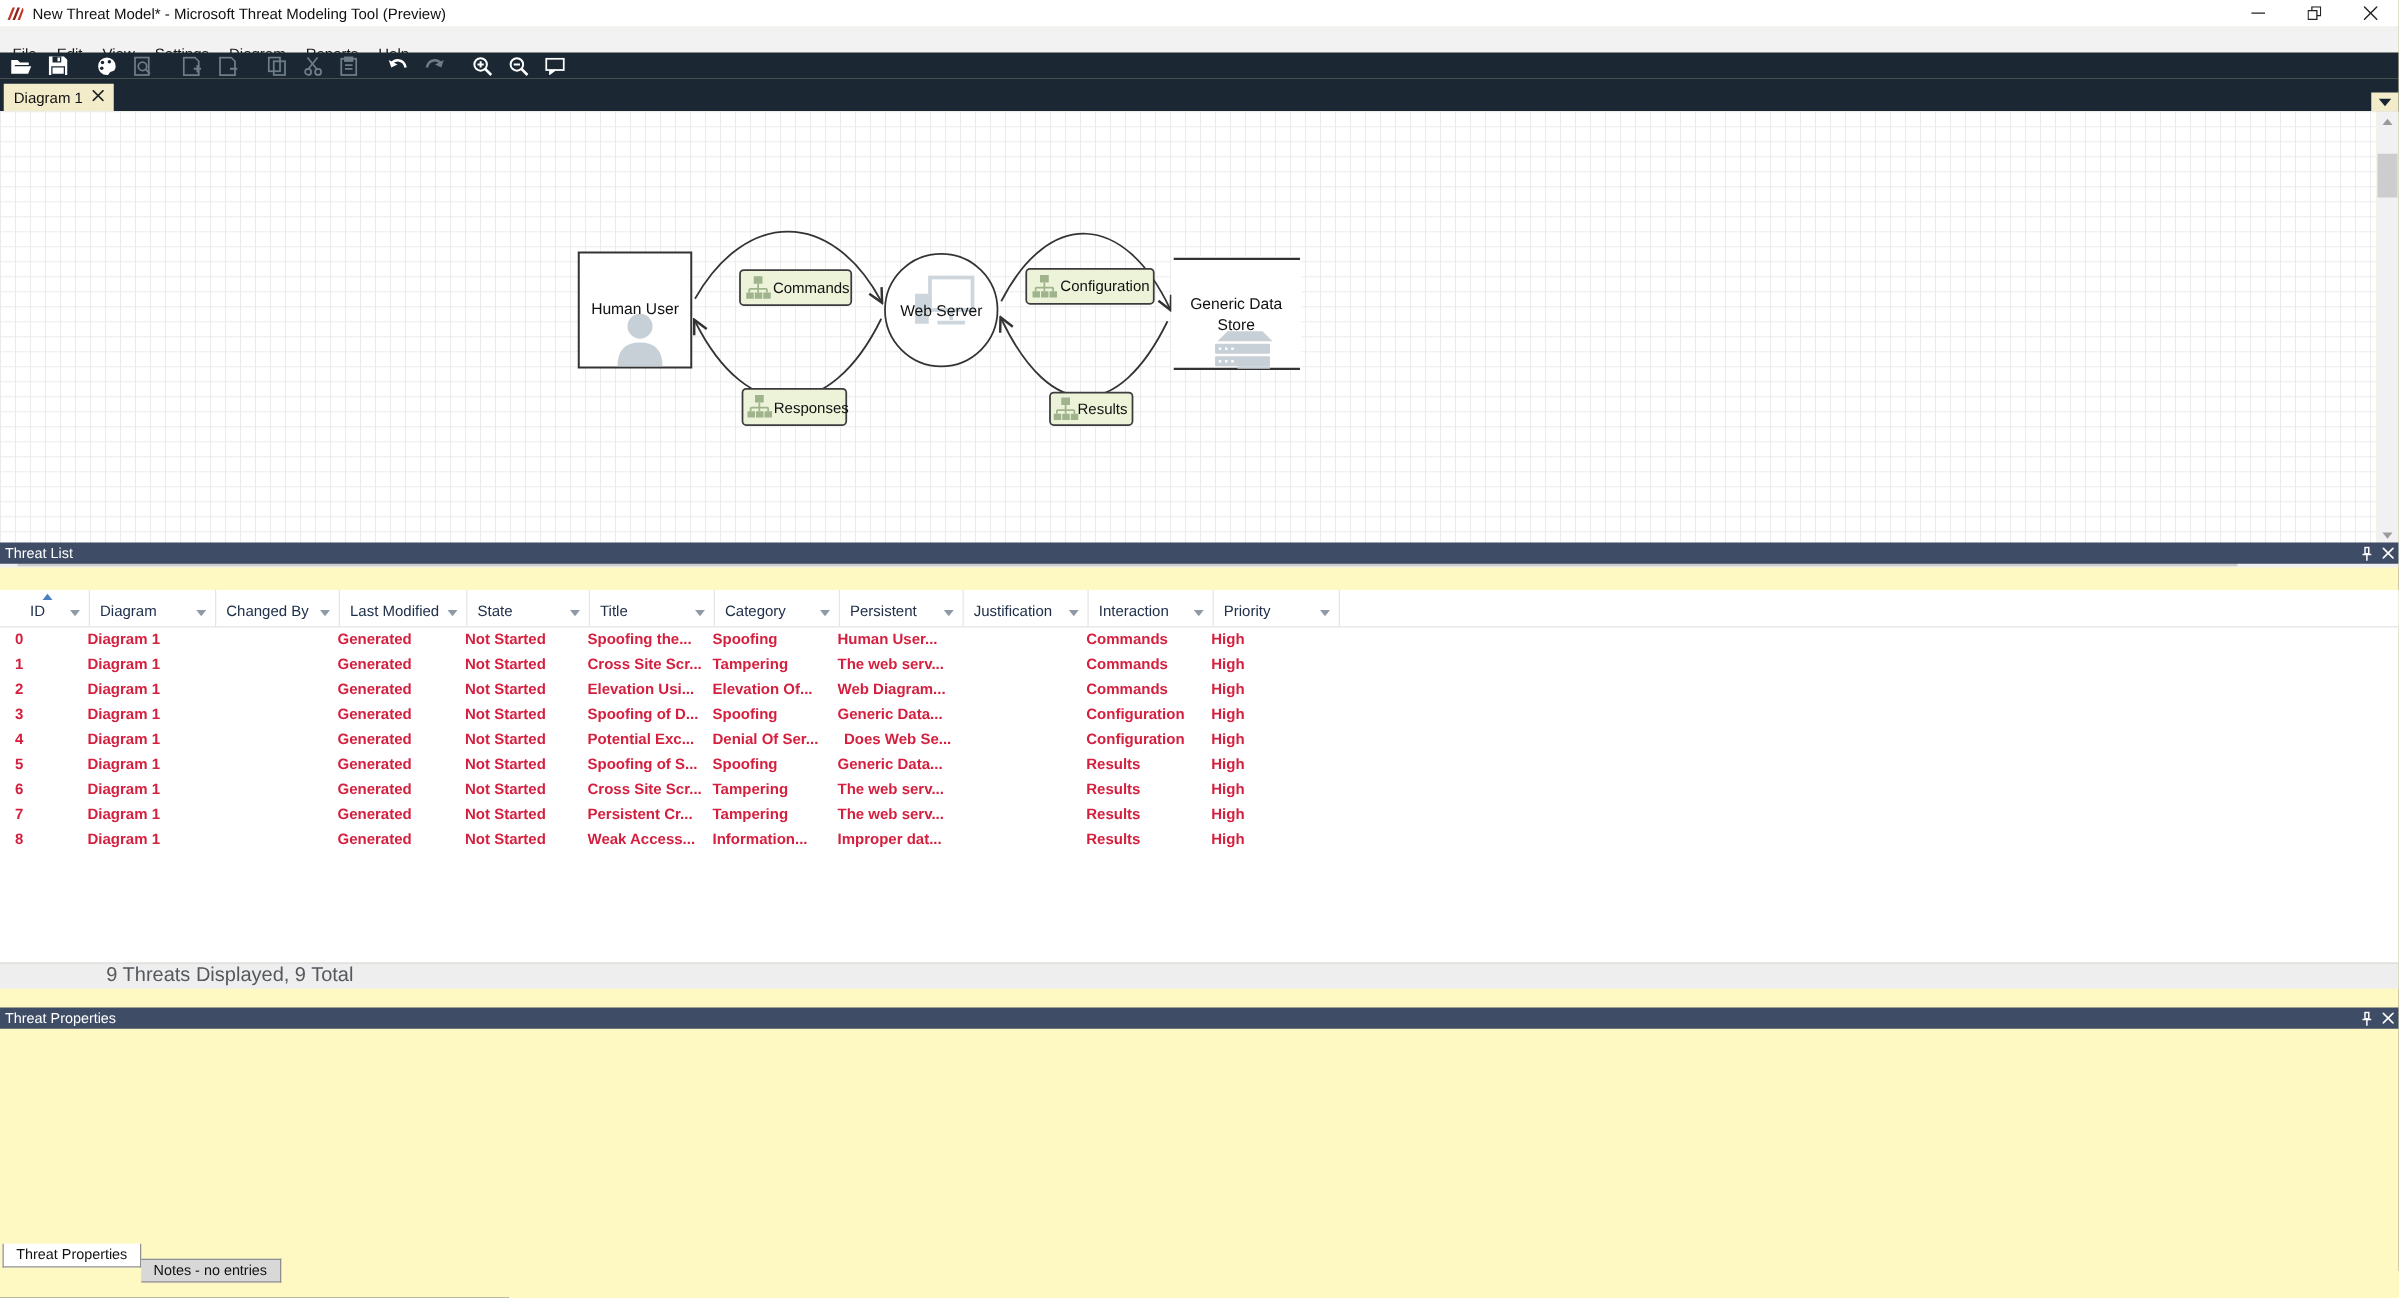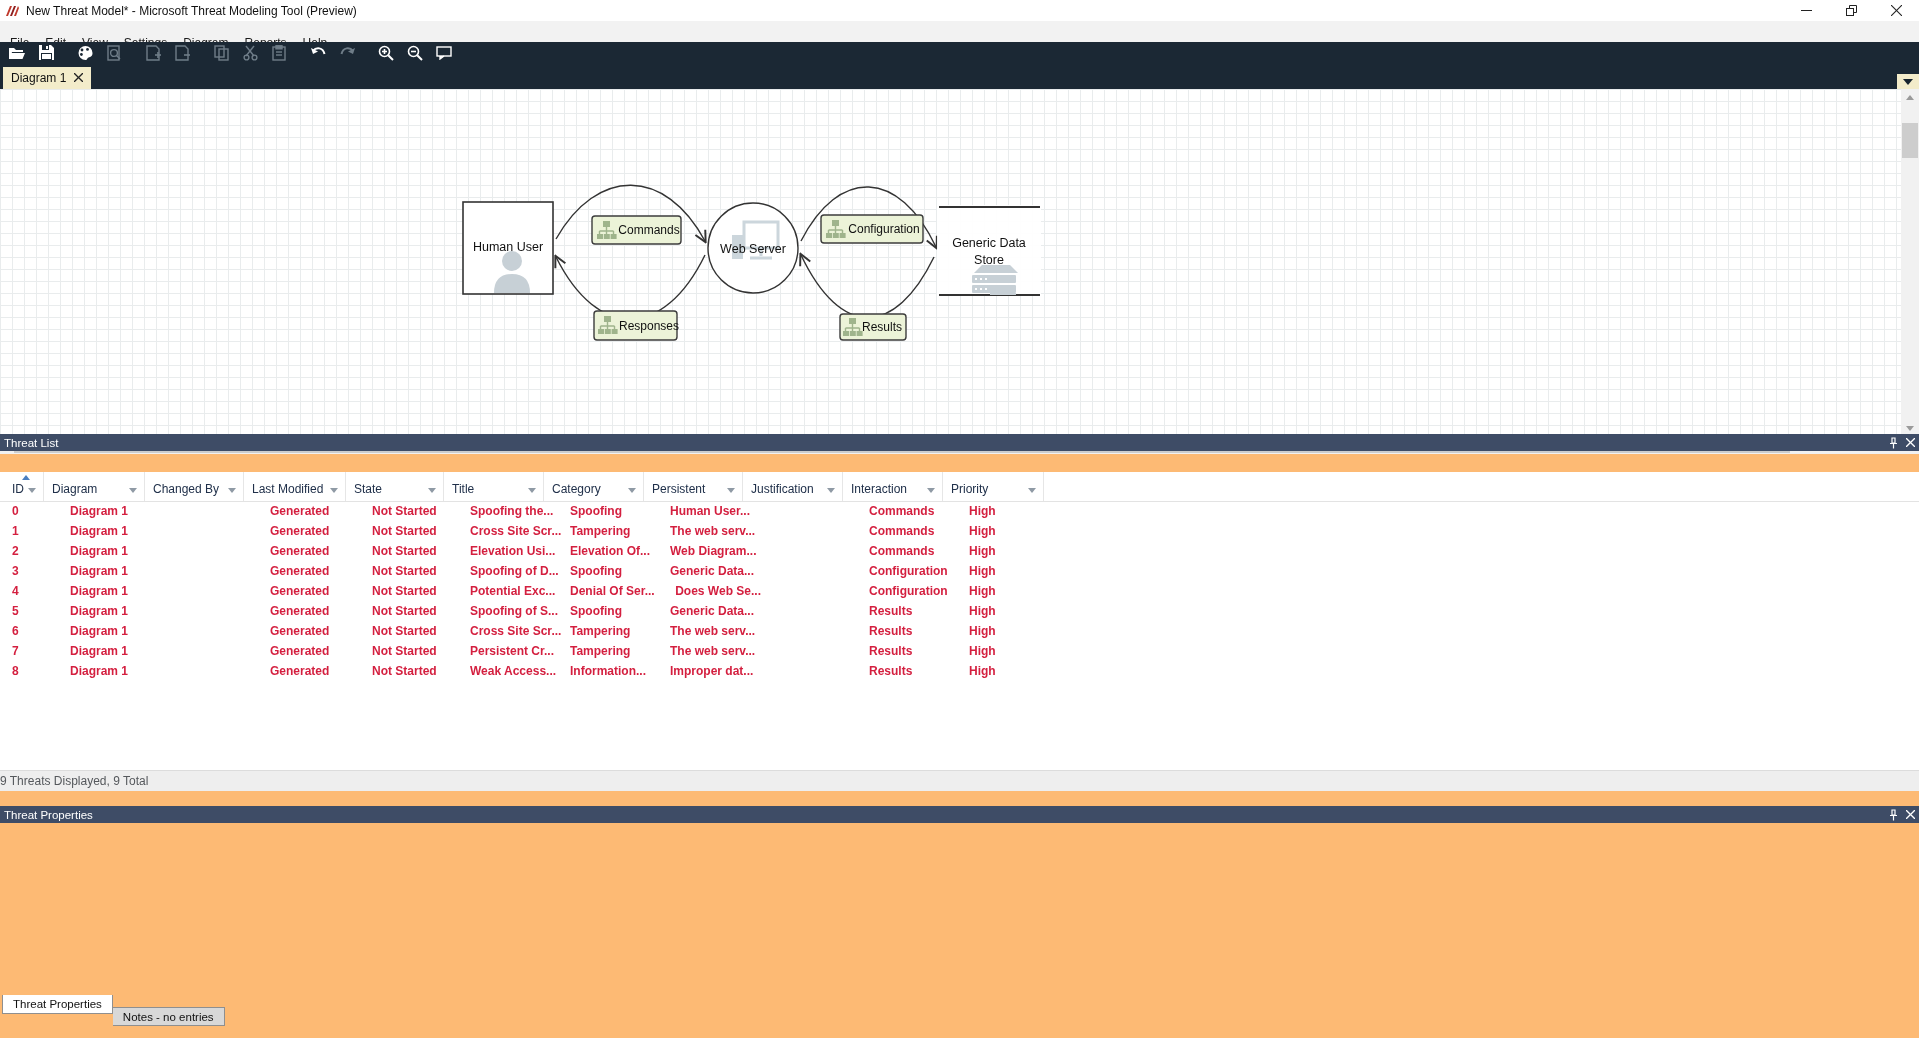--- a/index.html
+++ b/index.html
@@ -1,16 +1,16 @@
 <!DOCTYPE html>
 <html><head>
 <meta charset="utf-8">
 <style>
   html,body{margin:0;padding:0;background:#888;}
-  .app{position:relative;width:1919px;height:1038px;background:#fdba74;overflow:hidden;
+  .app{position:relative;width:1919px;height:1038px;background:#fef9c3;overflow:hidden;
        font-family:"Liberation Sans","DejaVu Sans",sans-serif;-webkit-font-smoothing:antialiased;}
   
   .titlebar{position:absolute;left:0;top:0;width:1919px;height:21px;background:#ffffff;display:flex;align-items:center;}
   .titlebar .logo{margin-left:5px;}
   .titlebar .title{font-size:12px;color:#111;margin-left:7px;}
   .wincontrols{position:absolute;right:0;top:0;height:21px;display:flex;}
   .winbtn{width:45px;height:21px;display:flex;align-items:center;justify-content:center;color:#222;}
   
   .menubar{position:absolute;left:0;top:21px;width:1919px;height:21px;background:#f2f2f2;display:flex;align-items:center;padding-left:2px;box-sizing:border-box;}
   .menu-item{font-size:12px;color:#1a1a1a;padding:0 8px;line-height:21px;cursor:default;margin-top:23px;}
@@ -50,21 +50,21 @@
   .tl-colhead{position:absolute;left:0;top:472px;width:1919px;height:29px;background:#ffffff;display:flex;border-bottom:1px solid #e3e3e3;}
   .th{position:relative;box-sizing:border-box;display:flex;align-items:flex-end;padding:0 0 5px 8px;border-right:1px solid #e6e6e6;font-size:12px;color:#20304a;}
   .th:first-child{padding-left:12px;}
   .filter-arrow{margin-left:auto;margin-right:7px;margin-bottom:3px;width:0;height:0;border-left:4px solid transparent;border-right:4px solid transparent;border-top:5px solid #8f9aa5;}
   .sort-asc{position:absolute;left:22px;top:3px;width:0;height:0;border-left:4px solid transparent;border-right:4px solid transparent;border-bottom:5px solid #4a7fc1;}
   .tl-rows{position:absolute;left:0;top:501px;width:1919px;}
   .tr{display:flex;height:20px;align-items:center;}
   .td{box-sizing:border-box;padding-left:8px;font-size:12px;font-weight:bold;color:#d41f3f;white-space:nowrap;overflow:hidden;}
   .td:first-child{padding-left:12px;}
   .tl-status{position:absolute;left:0;top:770px;width:1919px;height:20px;background:#eeeeee;border-top:1px solid #dcdcdc;display:flex;align-items:center;}
-  .tl-status span{font-size:12px;color:#55585c;}
+  .tl-status span{margin-left:85px;font-size:16px;color:#55585c;}
   
   .tp-body{position:absolute;left:0;top:823px;width:1919px;height:172px;background:#ffffff;display:flex;align-items:center;justify-content:center;}
   .tp-body span{font-size:12.5px;color:#111;}
   .btabs{position:absolute;left:2px;top:995px;height:19px;display:flex;}
   .btab{box-sizing:border-box;height:19px;display:flex;align-items:center;padding:0 10px;font-size:11.5px;color:#111;}
   .btab.active{background:#ffffff;border:1px solid #8f8f8f;border-top:none;}
   .btab.inactive{background:#d8d8d8;border:1px solid #8f8f8f;border-left:none;margin-top:12px;}
 </style>
 </head>
 <body>
@@ -336,21 +336,21 @@
       <span>
         <svg width="9" height="9" viewBox="0 0 9 9" stroke="#fff" stroke-width="1.3">
             <line x1="0" y1="0" x2="9" y2="9"></line>
             <line x1="9" y1="0" x2="0" y2="9"></line>
           </svg>
       </span>
     </div>
   </div>
   <div class="tl-bg"></div>
   <div class="tl-colhead">
-      <div class="th" style="width: 44px;">
+      <div class="th" style="width: 60px; margin-left: 12px;">
         <i class="sort-asc"></i>
         <span>ID</span>
         <i class="filter-arrow"></i>
       </div>
       <div class="th" style="width: 101px;">
         <span>Diagram</span>
         <i class="filter-arrow"></i>
       </div>
       <div class="th" style="width: 99px;">
         <span>Changed By</span>

